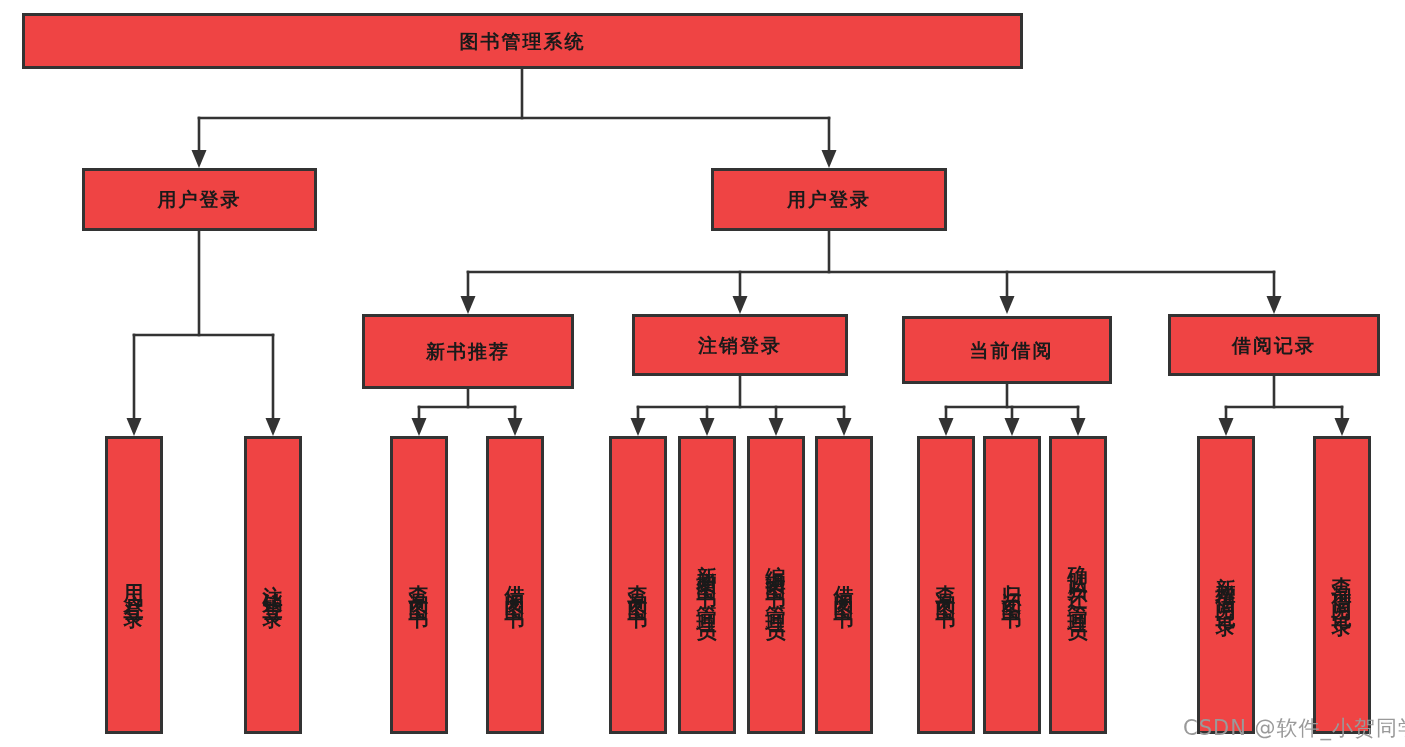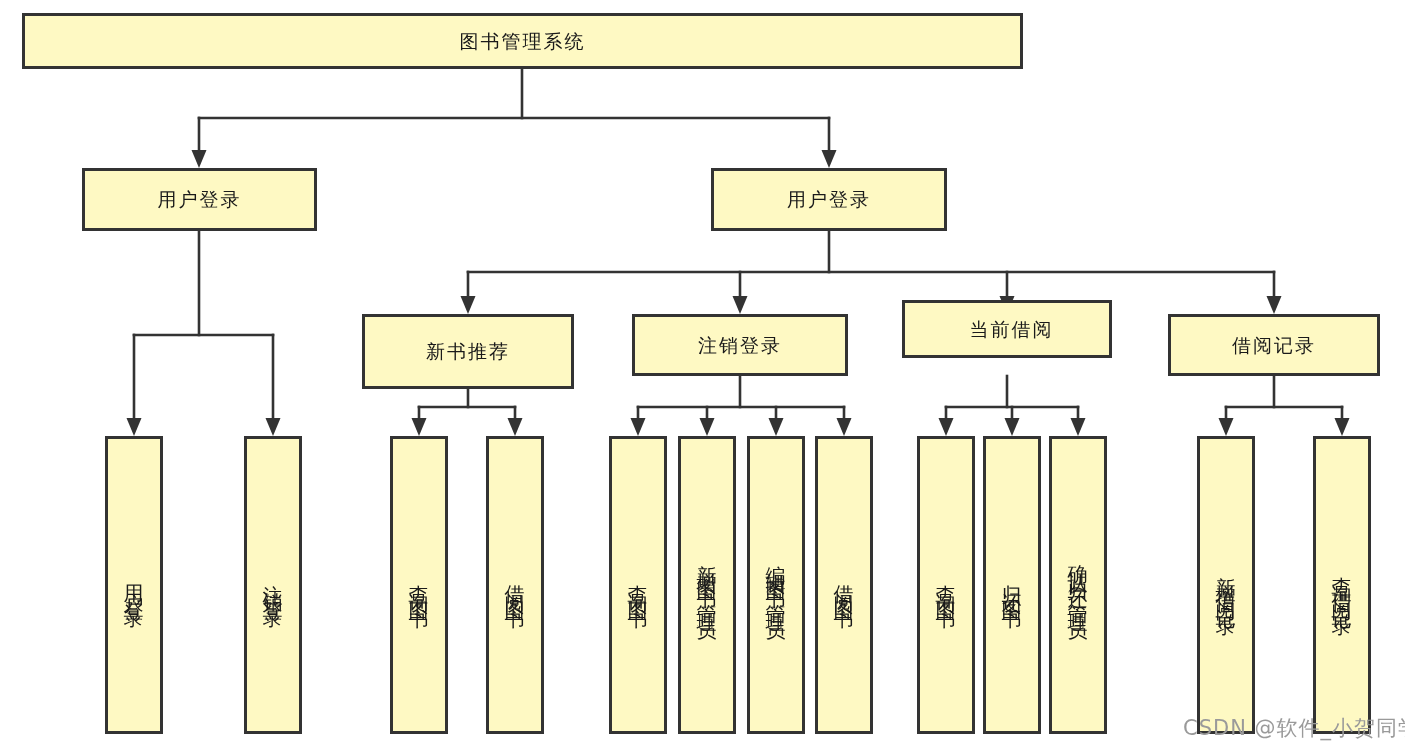--- a/index.html
+++ b/index.html
@@ -14,27 +14,28 @@
     width:1405px;height:747px;
     background:#ffffff;
     font-family:"DejaVu Sans","Liberation Sans",sans-serif;
     overflow:hidden;
   }
   .connectors{position:absolute;left:0;top:0;}
   .node{
     position:absolute;
     box-sizing:border-box;
     border:3px solid var(--border);
-    background:#fef9c3;
+    background:#ef4444;
     display:flex;align-items:center;justify-content:center;
     color:var(--text);
     font-size:19px;
     letter-spacing:2px;
     text-align:center;
     line-height:1.2;
+    font-weight:bold;
   }
   .vnode{
     writing-mode:vertical-rl;
     text-orientation:mixed;
     font-size:20px;
     letter-spacing:8px;
     padding:10px 0;
   }
   .watermark{
     position:absolute;
@@ -105,21 +106,21 @@
       <polygon points="1334.5,418 1349.5,418 1342,436" fill="var(--line)"></polygon>
     </svg>
 
   <div class="node" style="left:22px;top:13px;width:1001px;height:56px;">图书管理系统</div>
 
   <div class="node" style="left:82px;top:168px;width:235px;height:63px;">用户登录</div>
   <div class="node" style="left:711px;top:168px;width:236px;height:63px;">用户登录</div>
 
   <div class="node" style="left:362px;top:314px;width:212px;height:75px;">新书推荐</div>
   <div class="node" style="left:632px;top:314px;width:216px;height:62px;">注销登录</div>
-  <div class="node" style="left:902px;top:300px;width:210px;height:58px;padding-left:9px;">当前借阅</div>
+  <div class="node" style="left:902px;top:316px;width:210px;height:68px;padding-left:9px;">当前借阅</div>
   <div class="node" style="left:1168px;top:314px;width:212px;height:62px;">借阅记录</div>
 
   <div class="node vnode" style="left:105px;top:436px;width:58px;height:298px;">用户登录</div>
   <div class="node vnode" style="left:244px;top:436px;width:58px;height:298px;">注销登录</div>
 
   <div class="node vnode" style="left:390px;top:436px;width:58px;height:298px;">查询图书</div>
   <div class="node vnode" style="left:486px;top:436px;width:58px;height:298px;">借阅图书</div>
 
   <div class="node vnode" style="left:609px;top:436px;width:58px;height:298px;">查询图书</div>
   <div class="node vnode" style="left:678px;top:436px;width:58px;height:298px;">新增图书（管理员）</div>

